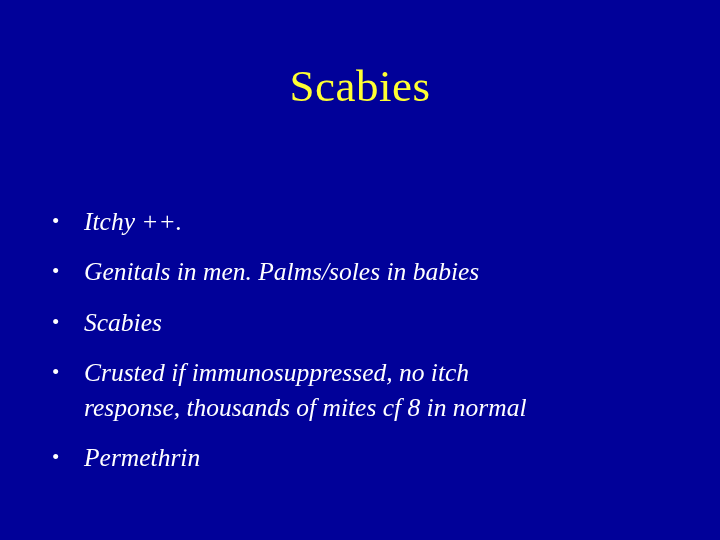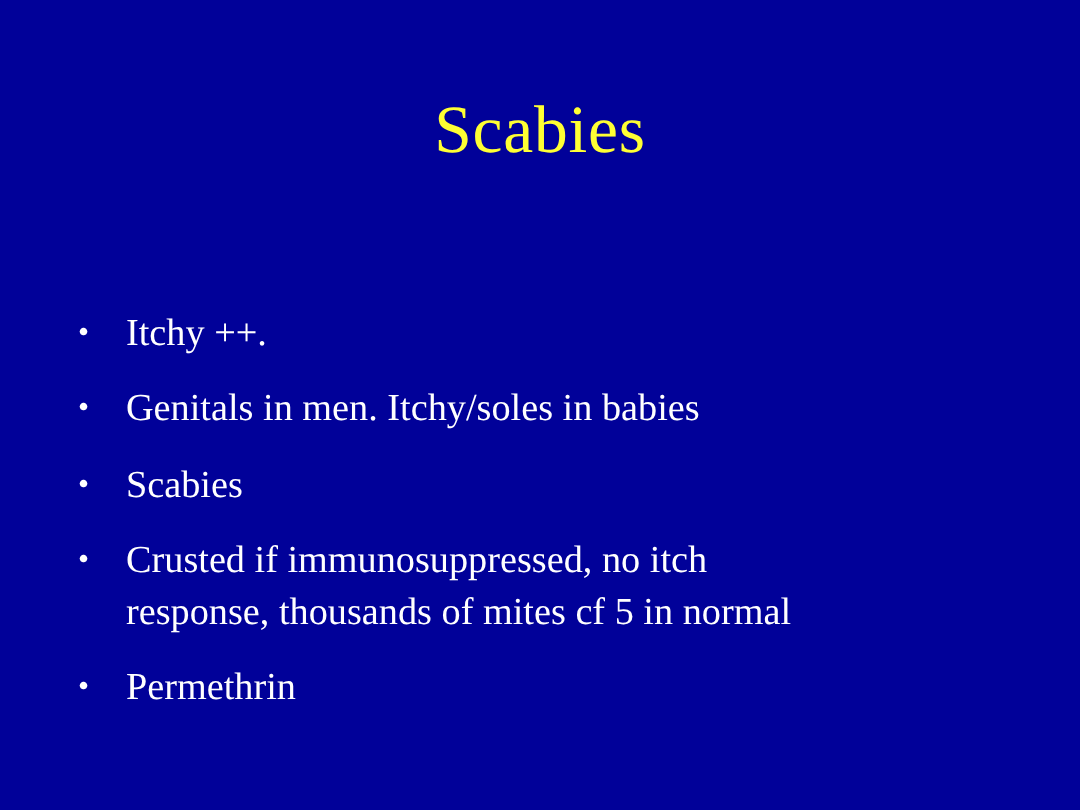--- a/index.html
+++ b/index.html
@@ -50,50 +50,51 @@
   .bullet-marker {
     flex: 0 0 auto;
     width: 32px;
     color: #ffffff;
     font-size: 21px;
     line-height: 1.55;
   }
   .bullet-text {
     flex: 1 1 auto;
     white-space: pre-line;
+    font-style: italic;
   }
 </style>
 </head>
 <body>
 
 <div class="slide">
 
   <div class="slide-title">Scabies</div>
 
   <div class="bullet-list">
 
     <div class="bullet-item">
       <span class="bullet-marker">•</span>
       <span class="bullet-text">Itchy ++.</span>
     </div>
 
     <div class="bullet-item">
       <span class="bullet-marker">•</span>
-      <span class="bullet-text">Genitals in men. Itchy/soles in babies</span>
+      <span class="bullet-text">Genitals in men. Palms/soles in babies</span>
     </div>
 
     <div class="bullet-item">
       <span class="bullet-marker">•</span>
       <span class="bullet-text">Scabies</span>
     </div>
 
     <div class="bullet-item">
       <span class="bullet-marker">•</span>
       <span class="bullet-text">Crusted if immunosuppressed, no itch
-response, thousands of mites cf 5 in normal</span>
+response, thousands of mites cf 8 in normal</span>
     </div>
 
     <div class="bullet-item">
       <span class="bullet-marker">•</span>
       <span class="bullet-text">Permethrin</span>
     </div>
 
   </div>
 </div>
 

